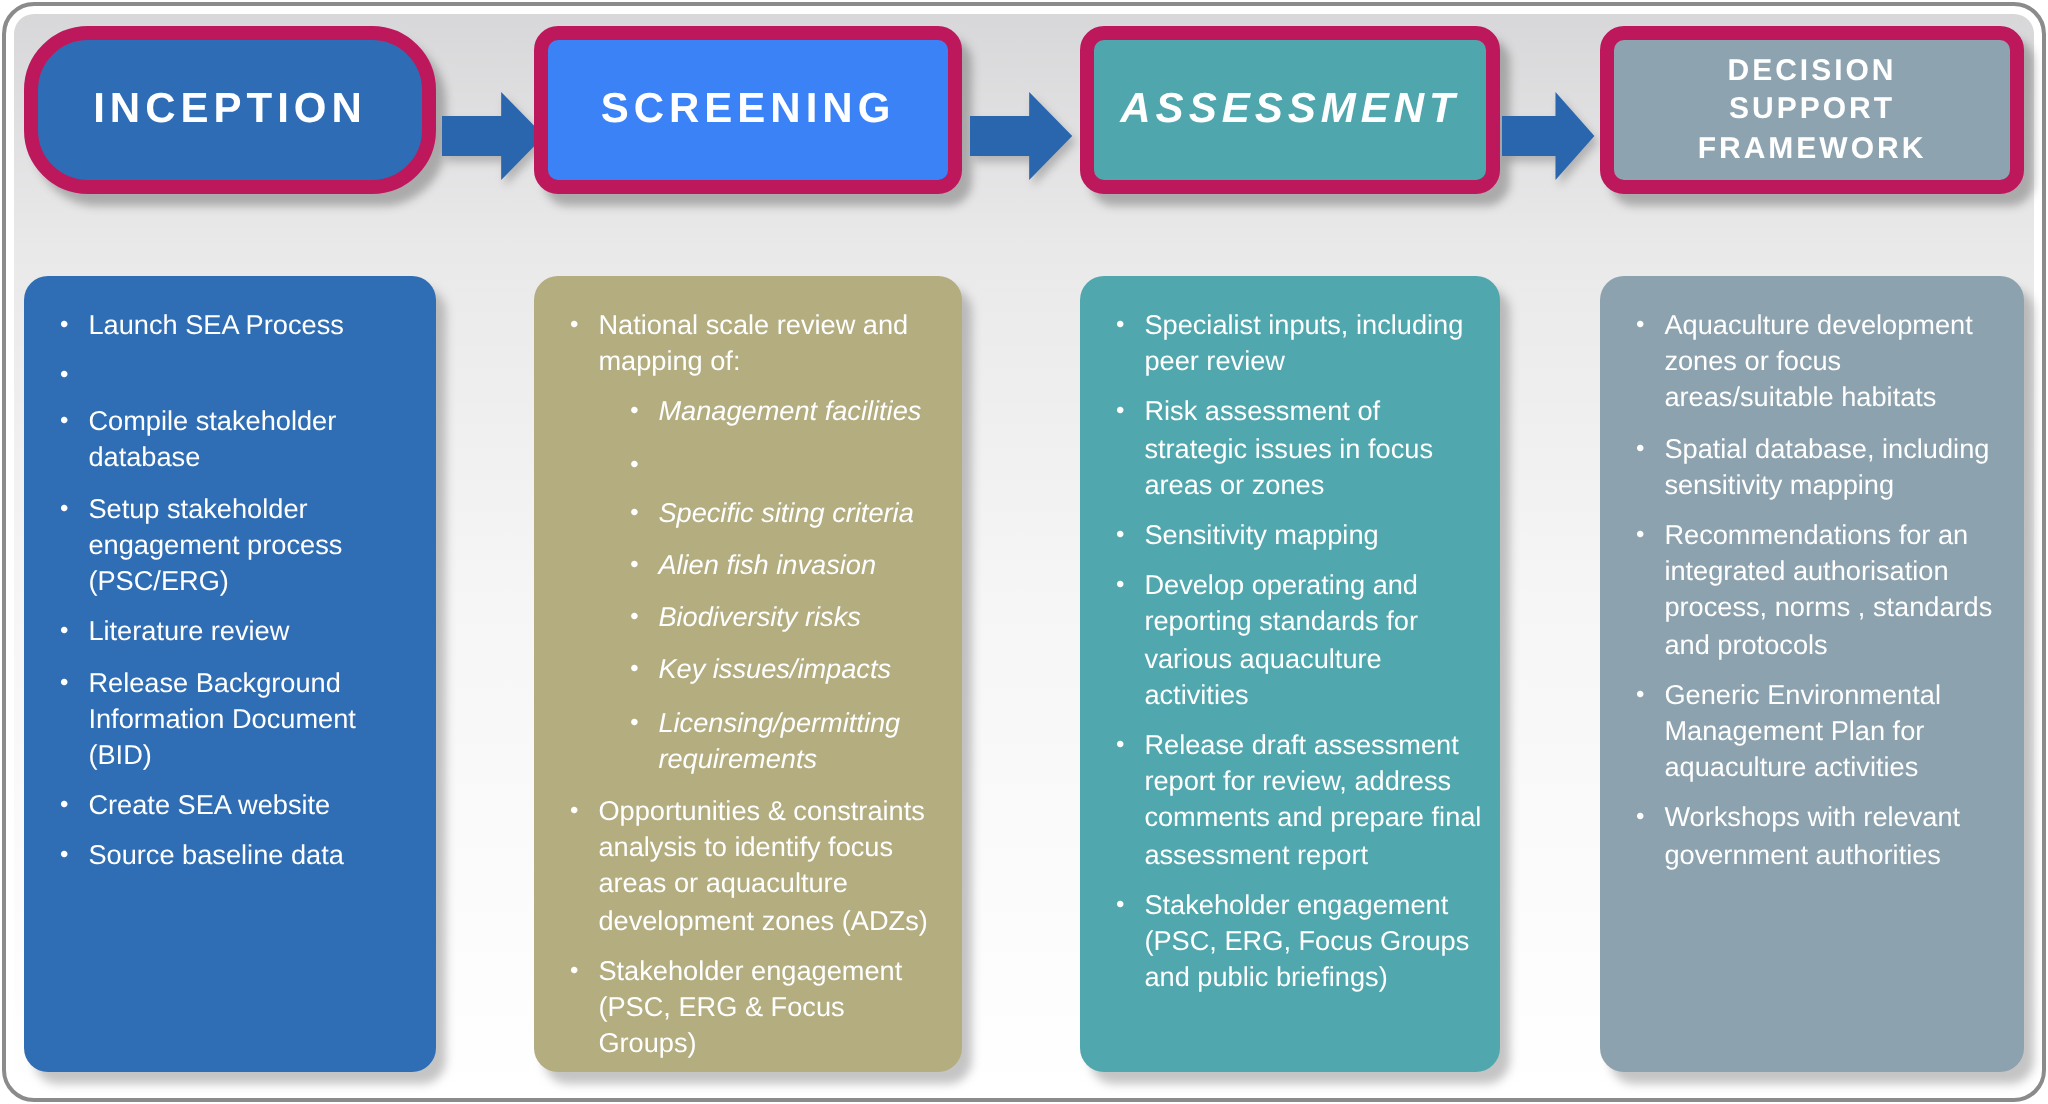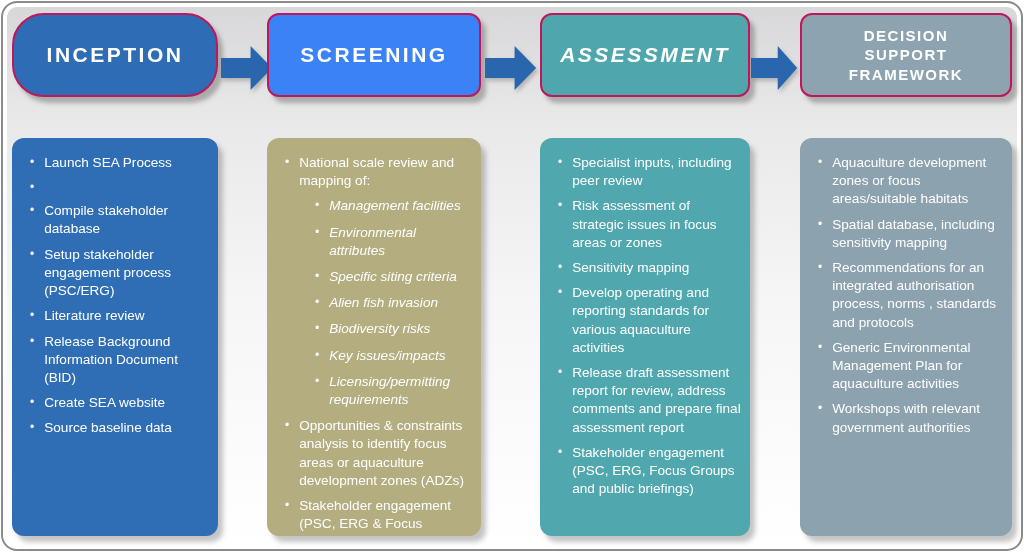--- a/index.html
+++ b/index.html
@@ -15,21 +15,21 @@
     box-shadow:inset 0 0 0 4px #ffffff;
   }
   .col{position:absolute;top:0;height:552px;}
   #c0{left:12px;width:206px;}
   #c1{left:267px;width:214px;}
   #c2{left:540px;width:210px;}
   #c3{left:800px;width:212px;}
 
   .hdr{
     position:absolute;top:13px;left:0;right:0;height:84px;
-    border:2px solid #be185d;border-radius:12px;
+    border:7px solid #be185d;border-radius:12px;
     box-shadow:5px 6px 4px rgba(100,100,100,0.45);
     display:flex;align-items:center;justify-content:center;
     box-sizing:border-box;
   }
   .hdr-title{
     color:#ffffff;font-weight:bold;font-size:21px;letter-spacing:2.5px;
     text-align:center;line-height:1.2;
   }
   .hdr-title.small{font-size:15px;letter-spacing:1.5px;max-width:135px;line-height:1.3;}
 
@@ -114,21 +114,20 @@
         <li class="item lvl1">
           <span class="dot">•</span>
           <span class="txt">National scale review and mapping of:</span>
         </li>
         <li class="item lvl2">
           <span class="dot">•</span>
           <span class="txt">Management facilities</span>
         </li>
         <li class="item lvl2">
           <span class="dot">•</span>
-          <span class="txt">Environmental attributes</span>
         </li>
         <li class="item lvl2">
           <span class="dot">•</span>
           <span class="txt">Specific siting criteria</span>
         </li>
         <li class="item lvl2">
           <span class="dot">•</span>
           <span class="txt">Alien fish invasion</span>
         </li>
         <li class="item lvl2">

